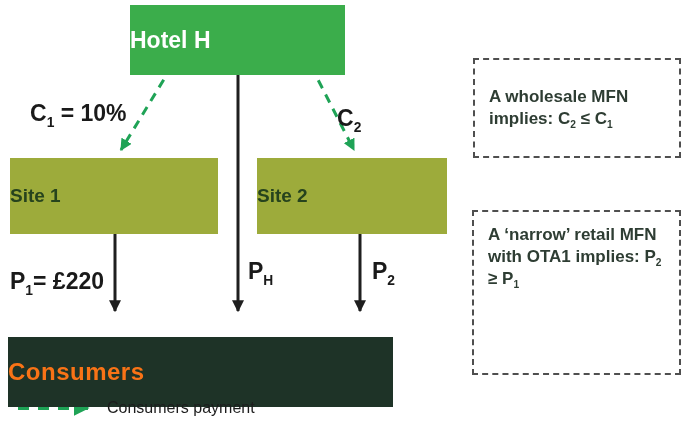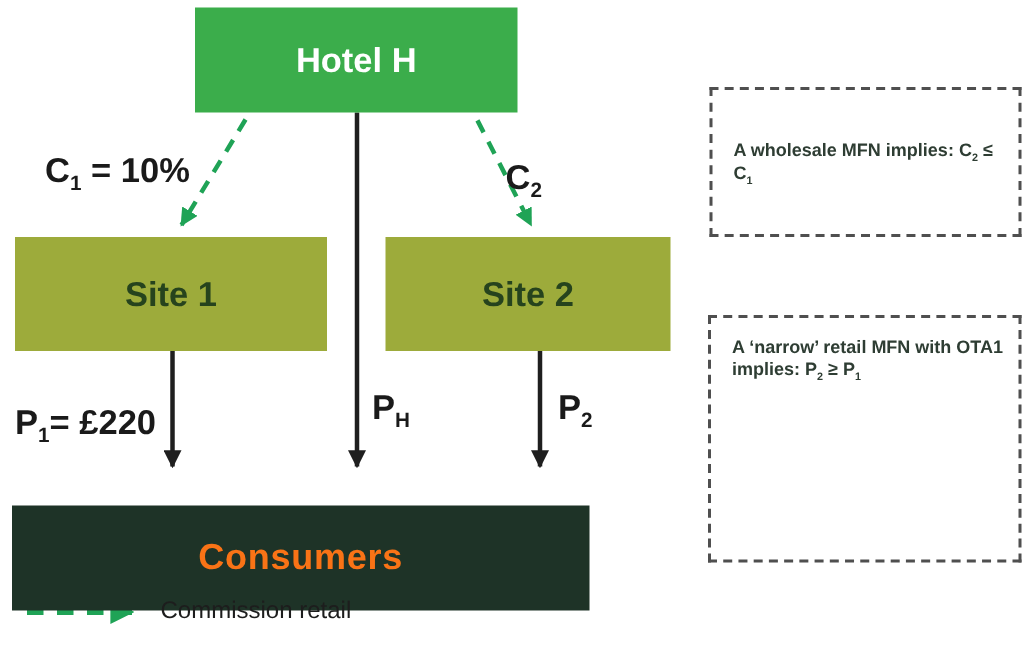--- a/index.html
+++ b/index.html
@@ -1,36 +1,36 @@
 <!DOCTYPE html>
 <html style="--hotel-green: #3bad4b; --site-olive: #9dab3b; --site-text: #26431d; --consumers-dark: #1e3327; --commission-green: #1fa356; --arrow-black: #1f1f1f; --note-border: #4f4f4f; --note-text: #2e3d33; --label-text: #1a1a1a;"><head>
 <meta charset="utf-8">
 <style>
   html,body { margin:0; padding:0; background:#ffffff; }
   body { font-family:"Liberation Sans", sans-serif; }
   .canvas { position:relative; width:684px; height:432px; background:#ffffff; overflow:hidden; }
 
-  .box { position:absolute; display:flex; align-items:center; justify-content:center;
+  .box { position:absolute; display:flex; align-items:center; 
          font-weight:bold; box-sizing:border-box; }
   .hotel     { left:130px; top:5px;  width:215px; height:70px; background:var(--hotel-green); color:#ffffff; font-size:23px; }
-  .site      { background:var(--site-olive); color:var(--site-text); font-size:23px; }
+  .site      { background:var(--site-olive); color:var(--site-text); font-size:19px; }
   .site1     { left:10px;  top:158px; width:208px; height:76px; }
   .site2     { left:257px; top:158px; width:190px; height:76px; }
   .consumers { left:8px;   top:317px; width:385px; height:70px; background:var(--consumers-dark); color:#f97316; font-size:24px; letter-spacing:0.5px;margin-top:20px; }
 
   .elabel { position:absolute; font-weight:bold; font-size:23px; color:var(--label-text); white-space:nowrap; }
   .lab-c1 { left:30px;  top:100px; }
   .lab-c2 { left:337px; top:105px; }
   .lab-p1 { left:10px;  top:268px; }
   .lab-ph { left:248px; top:258px; }
   .lab-p2 { left:372px; top:258px; }
   sub { font-size:0.6em; line-height:0; }
 
   .note { position:absolute; border:2px dashed var(--note-border); color:var(--note-text);
-          font-weight:bold; font-size:12px; line-height:1.28; box-sizing:border-box; background:#ffffff; }
+          font-weight:bold; font-size:17px; line-height:1.28; box-sizing:border-box; background:#ffffff; }
   .note1 { left:473px; top:58px;  width:208px; height:100px; display:flex; align-items:center;
            padding:0 6px 0 14px; }
   .note2 { left:472px; top:210px; width:209px; height:165px; padding:12px 6px 0 14px; }
   .note2 .para { margin:0 0 11px 0; }
 
   .legend-label { position:absolute; left:107px; top:399px; font-size:16px; color:#1d1d1d; }
 
   svg.overlay { position:absolute; left:0; top:0; display:block; }
 </style>
 </head>
@@ -81,15 +81,15 @@
   <div class="elabel lab-p2"><span>P</span><sub>2</sub></div>
 
   <div class="note note1">
     <div class="para"><span>A wholesale MFN implies: C</span><sub>2</sub><span> ≤ C</span><sub>1</sub></div>
   </div>
 
   <div class="note note2">
     <div class="para"><span>A ‘narrow’ retail MFN with OTA1 implies: P</span><sub>2</sub><span> ≥ P</span><sub>1</sub></div>
   </div>
 
-  <div class="legend-label">Commission retail</div>
+  <div class="legend-label">Consumers payment</div>
 
 </div>
 
 </body></html>

